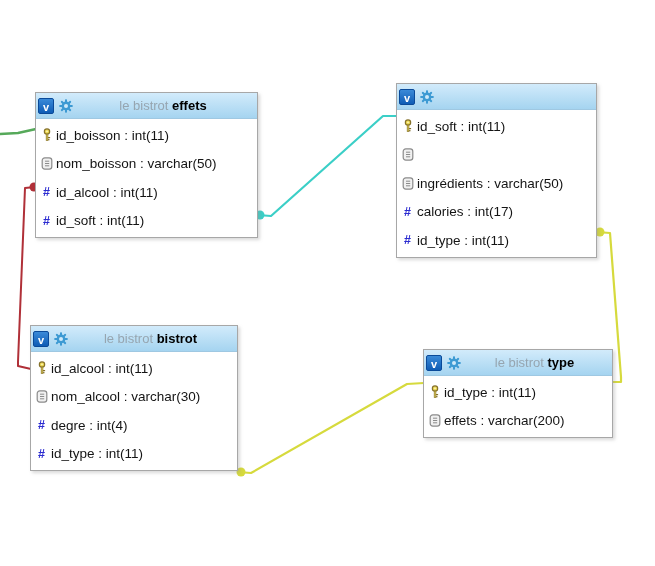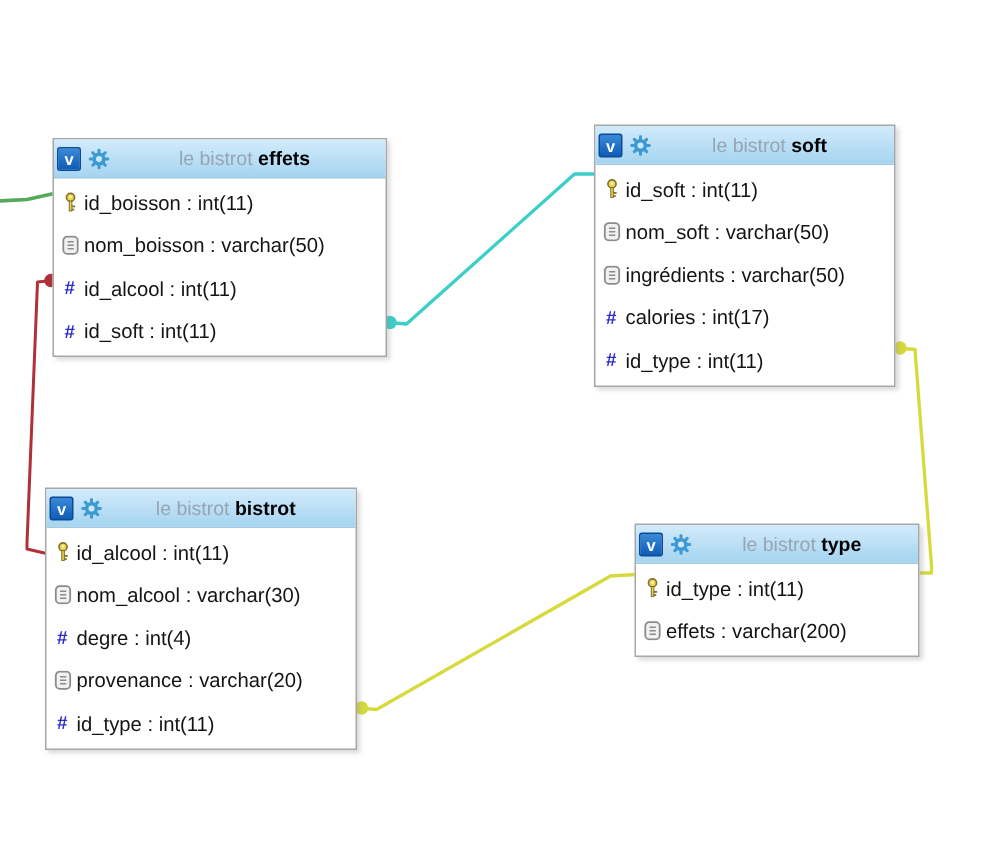--- a/index.html
+++ b/index.html
@@ -126,21 +126,20 @@
       <svg class="gear" viewBox="0 0 14 14" xmlns="http://www.w3.org/2000/svg">
         <g fill="#3d9ad3">
           <rect x="6" y="0.2" width="2" height="13.6" rx="0.8"></rect>
           <rect x="0.2" y="6" width="13.6" height="2" rx="0.8"></rect>
           <rect x="6" y="0.2" width="2" height="13.6" rx="0.8" transform="rotate(45 7 7)"></rect>
           <rect x="6" y="0.2" width="2" height="13.6" rx="0.8" transform="rotate(-45 7 7)"></rect>
           <circle cx="7" cy="7" r="4.4"></circle>
         </g>
         <circle cx="7" cy="7" r="2" fill="#cfe9fa"></circle>
       </svg>
-      <span class="table-title"><span>le bistrot </span><b>soft</b></span>
     </div>
     <div class="fields">
           <div class="field">
     <span class="f-icon">
               <svg width="12" height="14" viewBox="0 0 12 14" xmlns="http://www.w3.org/2000/svg">
                 <circle cx="6" cy="3.6" r="2.7" fill="#ead64f" stroke="#84702a" stroke-width="1.1"></circle>
                 <circle cx="6" cy="3.3" r="0.9" fill="#fdf6c0"></circle>
                 <rect x="5.2" y="6" width="1.7" height="6.6" fill="#ead64f" stroke="#84702a" stroke-width="0.7"></rect>
                 <rect x="6.9" y="9" width="2.2" height="1.2" fill="#84702a"></rect>
                 <rect x="6.9" y="11.1" width="1.6" height="1.2" fill="#84702a"></rect>
@@ -150,21 +149,20 @@
   </div>
           <div class="field">
     <span class="f-icon">
               <svg width="12" height="13" viewBox="0 0 12 13" xmlns="http://www.w3.org/2000/svg">
                 <rect x="1.2" y="0.8" width="9.6" height="11.4" rx="2.6" fill="#f1f1f1" stroke="#8b8b8b" stroke-width="1.2"></rect>
                 <line x1="4" y1="4.2" x2="8.2" y2="4.2" stroke="#8b8b8b" stroke-width="1"></line>
                 <line x1="4" y1="6.5" x2="8.2" y2="6.5" stroke="#8b8b8b" stroke-width="1"></line>
                 <line x1="4" y1="8.8" x2="8.2" y2="8.8" stroke="#8b8b8b" stroke-width="1"></line>
               </svg>
             </span>
-    <span class="f-label">nom_soft : varchar(50)</span>
   </div>
           <div class="field">
     <span class="f-icon">
               <svg width="12" height="13" viewBox="0 0 12 13" xmlns="http://www.w3.org/2000/svg">
                 <rect x="1.2" y="0.8" width="9.6" height="11.4" rx="2.6" fill="#f1f1f1" stroke="#8b8b8b" stroke-width="1.2"></rect>
                 <line x1="4" y1="4.2" x2="8.2" y2="4.2" stroke="#8b8b8b" stroke-width="1"></line>
                 <line x1="4" y1="6.5" x2="8.2" y2="6.5" stroke="#8b8b8b" stroke-width="1"></line>
                 <line x1="4" y1="8.8" x2="8.2" y2="8.8" stroke="#8b8b8b" stroke-width="1"></line>
               </svg>
             </span>
@@ -221,31 +219,20 @@
                 <line x1="4" y1="8.8" x2="8.2" y2="8.8" stroke="#8b8b8b" stroke-width="1"></line>
               </svg>
             </span>
     <span class="f-label">nom_alcool : varchar(30)</span>
   </div>
           <div class="field">
     <span class="f-icon">
               <span class="num-glyph">#</span>
             </span>
     <span class="f-label">degre : int(4)</span>
-  </div>
-          <div class="field">
-    <span class="f-icon">
-              <svg width="12" height="13" viewBox="0 0 12 13" xmlns="http://www.w3.org/2000/svg">
-                <rect x="1.2" y="0.8" width="9.6" height="11.4" rx="2.6" fill="#f1f1f1" stroke="#8b8b8b" stroke-width="1.2"></rect>
-                <line x1="4" y1="4.2" x2="8.2" y2="4.2" stroke="#8b8b8b" stroke-width="1"></line>
-                <line x1="4" y1="6.5" x2="8.2" y2="6.5" stroke="#8b8b8b" stroke-width="1"></line>
-                <line x1="4" y1="8.8" x2="8.2" y2="8.8" stroke="#8b8b8b" stroke-width="1"></line>
-              </svg>
-            </span>
-    <span class="f-label">provenance : varchar(20)</span>
   </div>
           <div class="field">
     <span class="f-icon">
               <span class="num-glyph">#</span>
             </span>
     <span class="f-label">id_type : int(11)</span>
   </div>
         </div>
   </div>
       <div class="table-card" style="left: 423px; top: 349px; width: 190px;">

